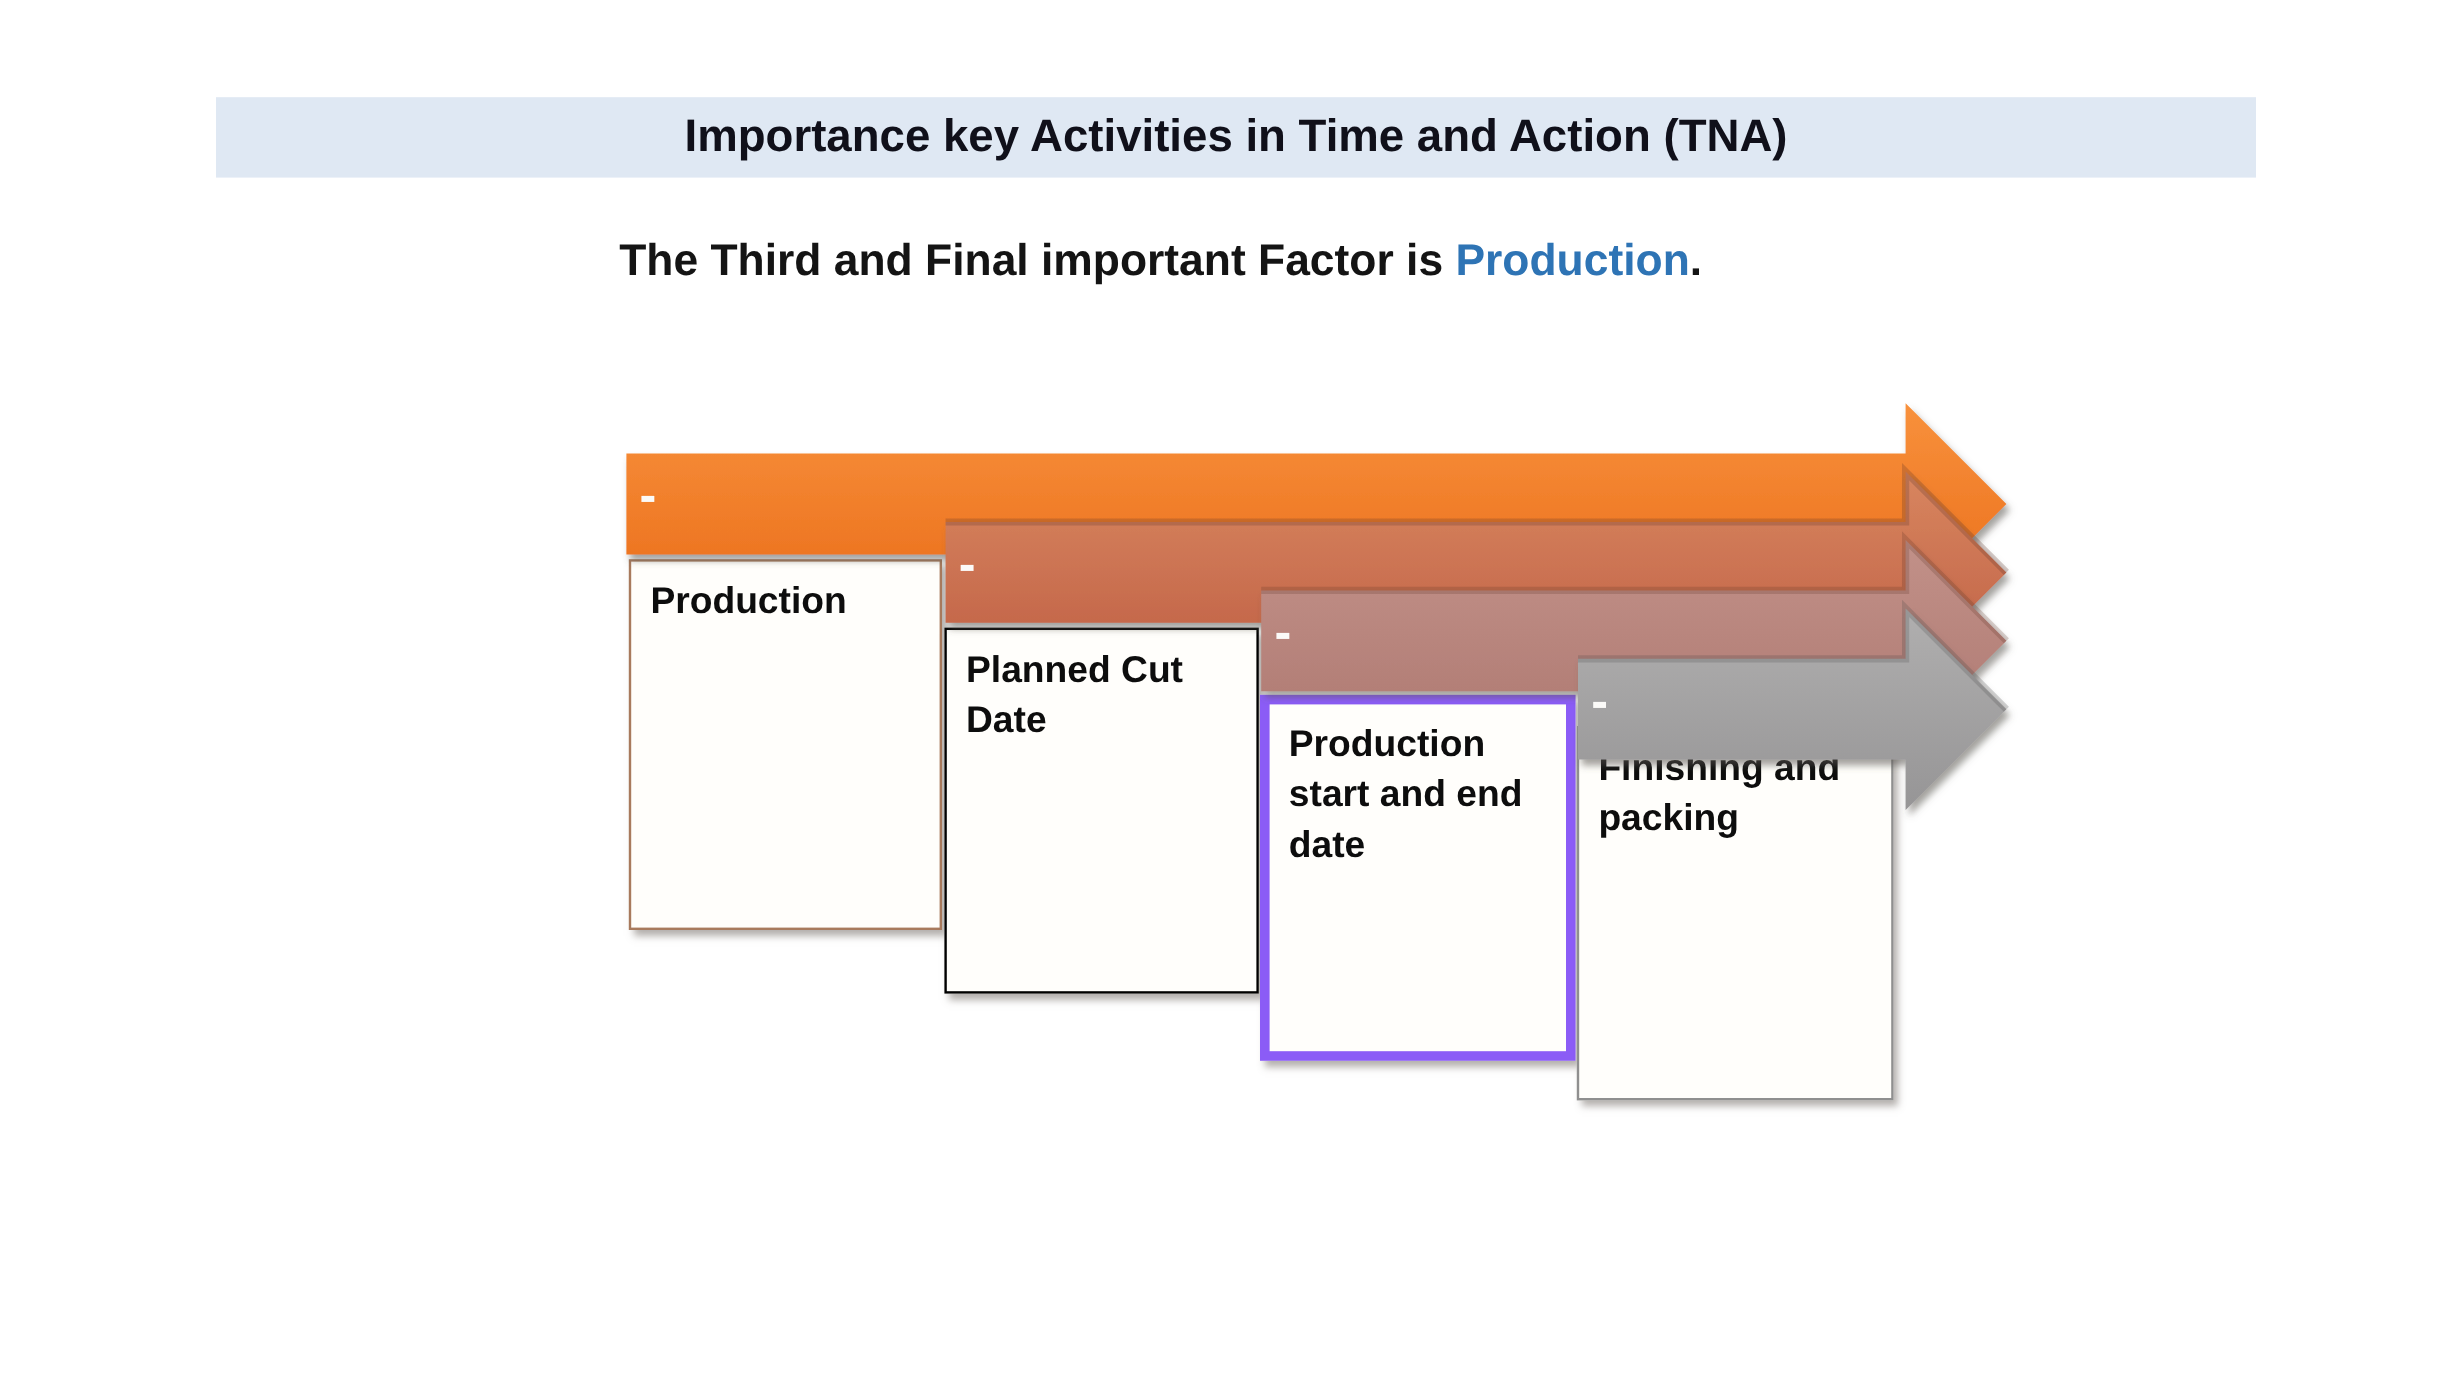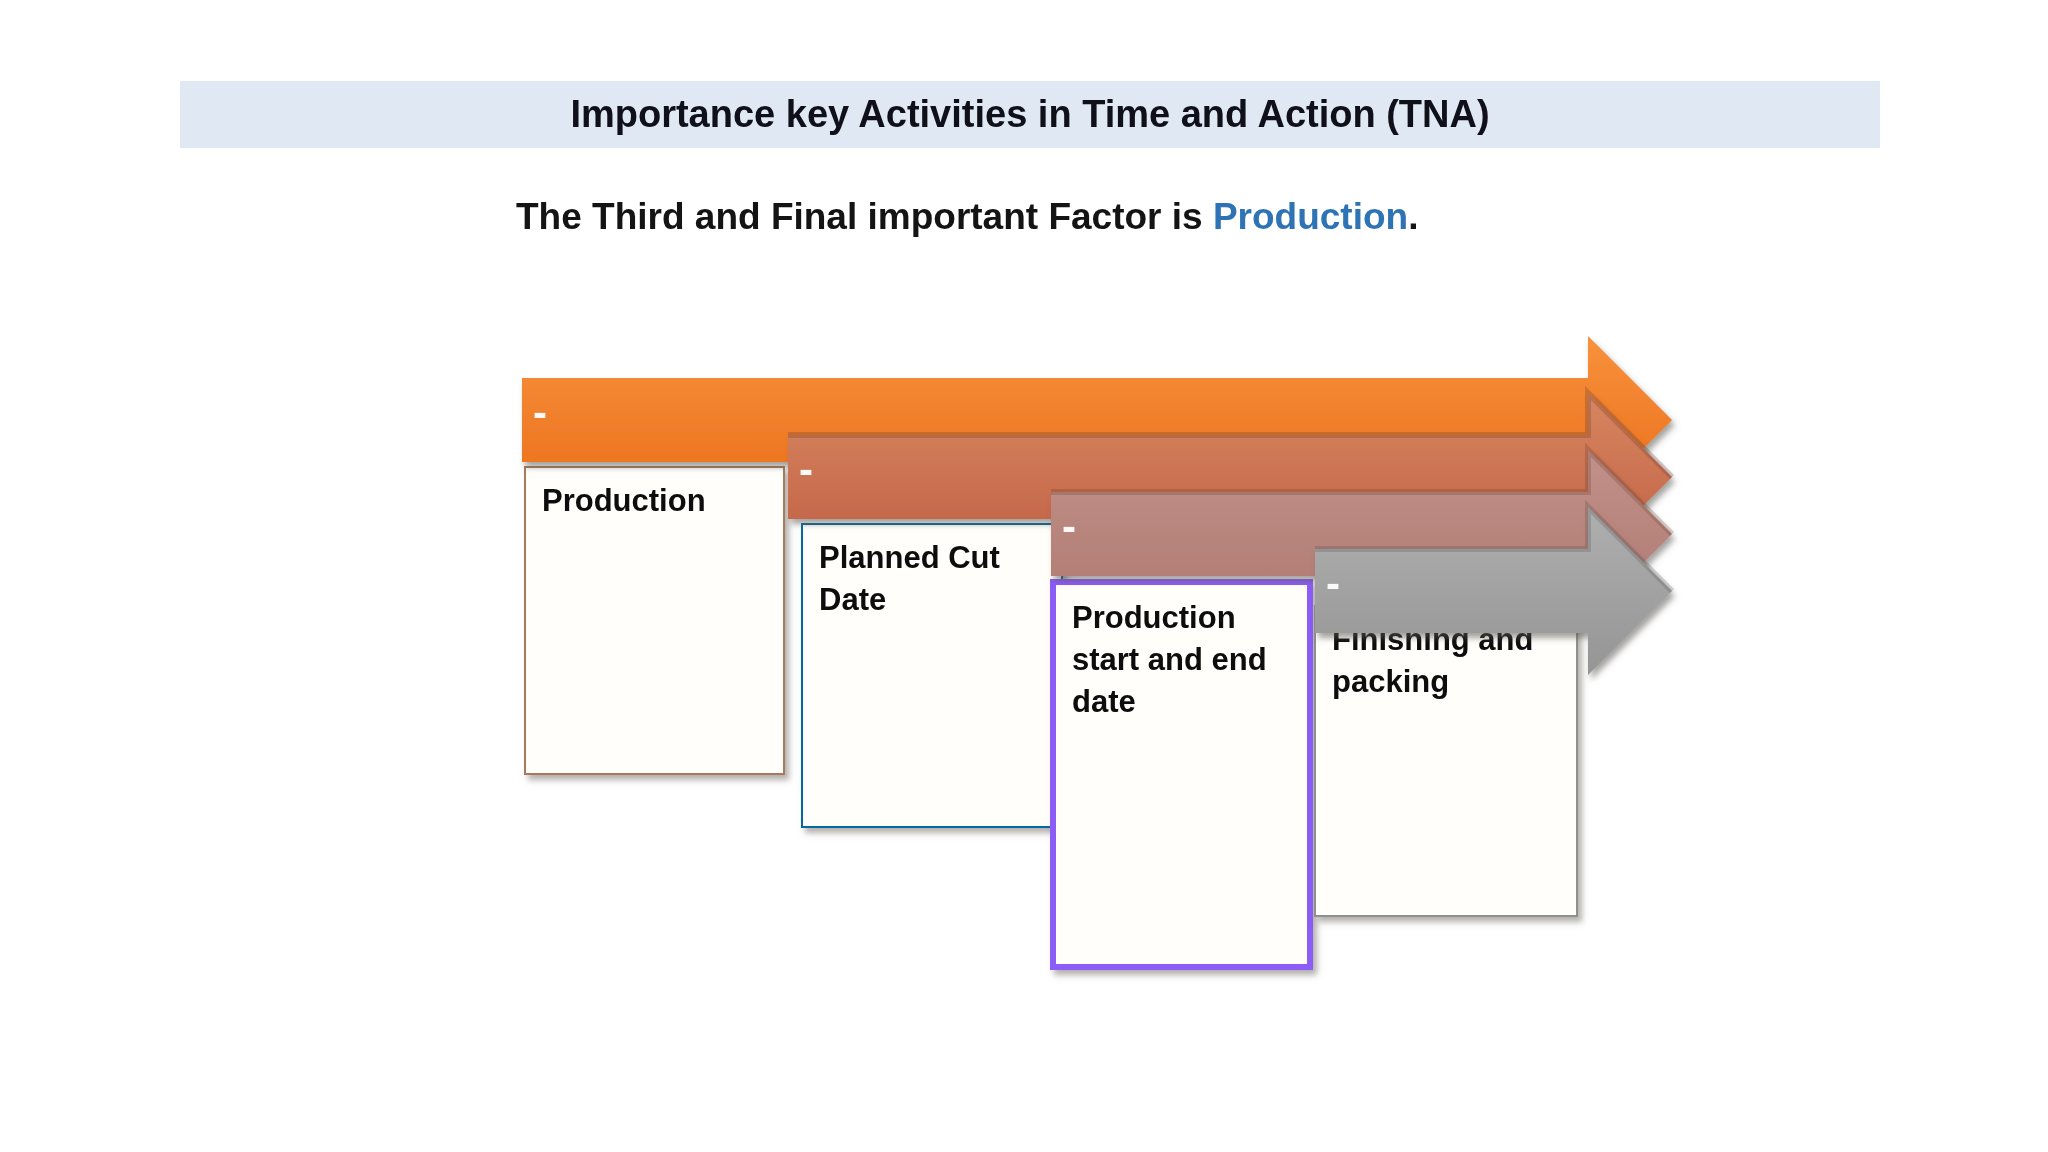--- a/index.html
+++ b/index.html
@@ -30,22 +30,22 @@
     position:absolute;
     background:#fffefb;
     box-shadow:4px 5px 6px rgba(105,98,92,0.5);
     box-sizing:border-box;
   }
   .card-label{
     padding:12px 16px;
     font-size:31px;font-weight:bold;color:#0d0d0d;line-height:1.35;
   }
   .card-1{left:524px;top:466px;width:261px;height:309px;border:2px solid #a87a5d;}
-  .card-2{left:787px;top:523px;width:262px;height:305px;border:2px solid #0369a1;margin-left:14px;}
-  .card-3{left:1050px;top:579px;width:263px;height:391px;border:6px solid #8b5cf6;}
+  .card-2{left:787px;top:523px;width:262px;height:305px;border:2px solid #000000;}
+  .card-3{left:1050px;top:579px;width:263px;height:305px;border:8px solid #8b5cf6;}
   .card-4{left:1314px;top:605px;width:264px;height:312px;border:2px solid #8f8f8f;}
   .arrow-bullet{
     position:absolute;width:20px;height:42px;
     font-size:42px;line-height:42px;font-weight:900;color:#fbfaf8;
     text-align:left;
   }
   .bullet-1{left:533px;top:392px;}
   .bullet-2{left:799px;top:449px;}
   .bullet-3{left:1062px;top:506px;}
   .bullet-4{left:1326px;top:563px;}

